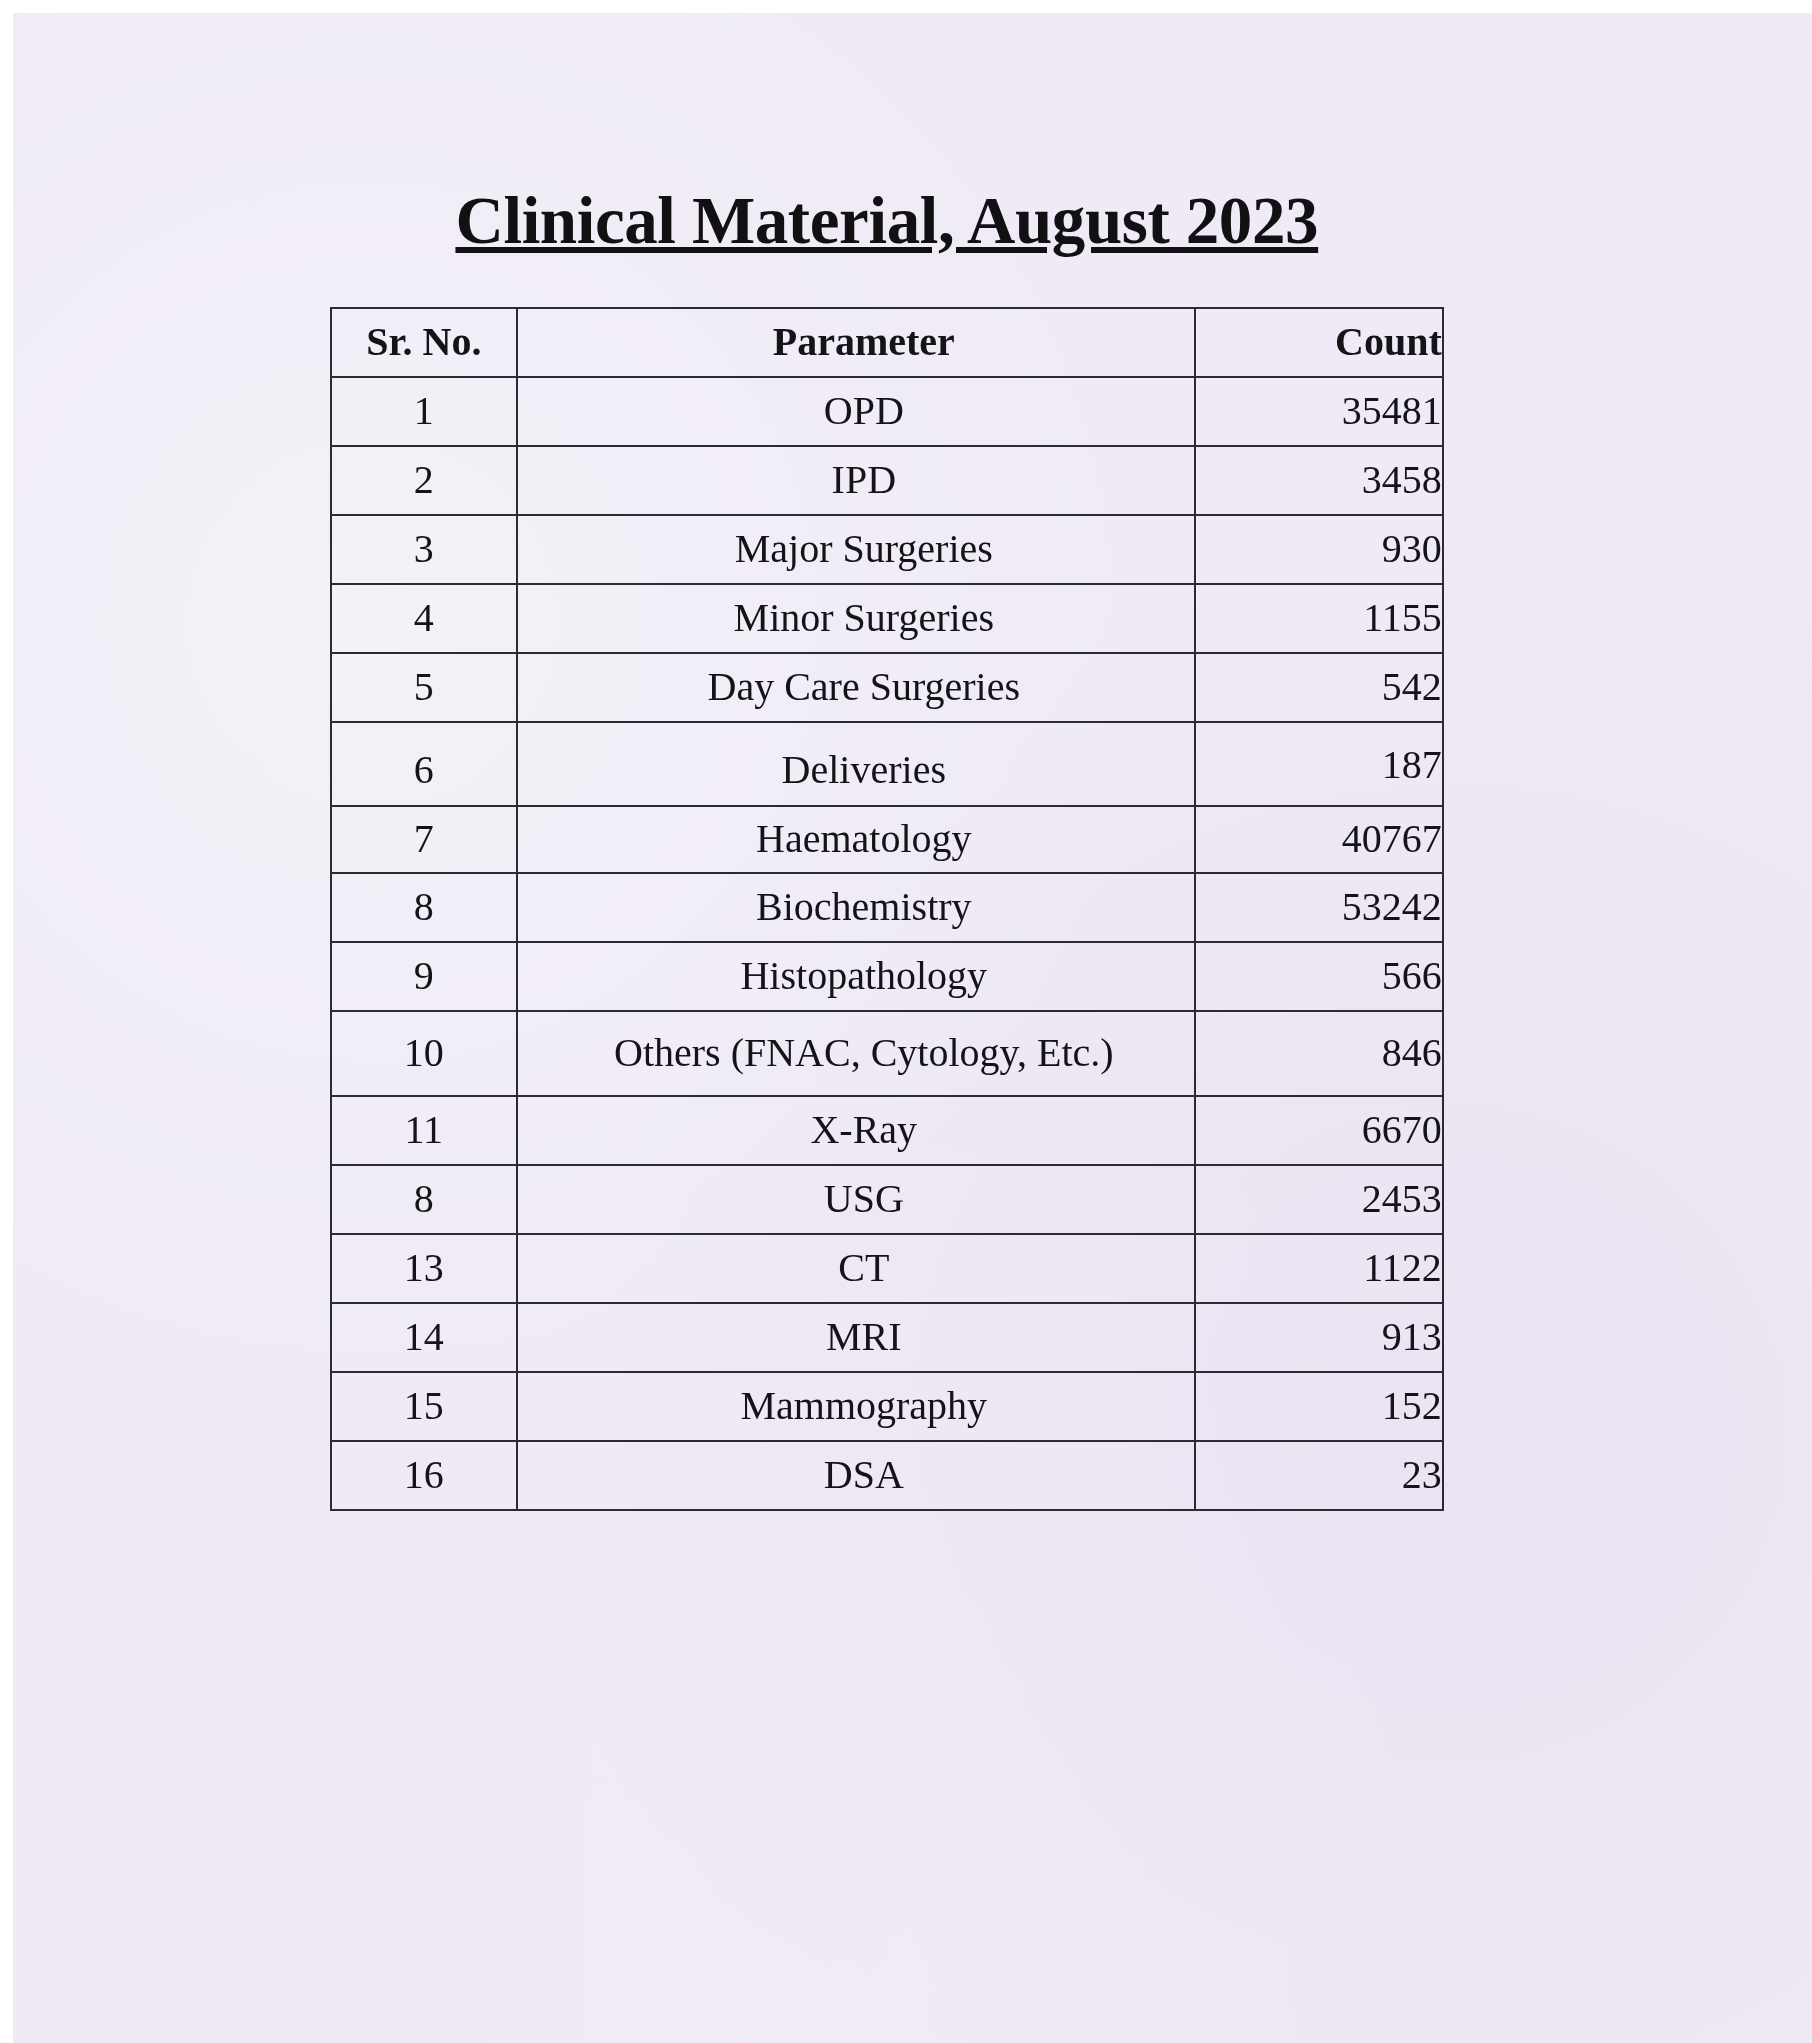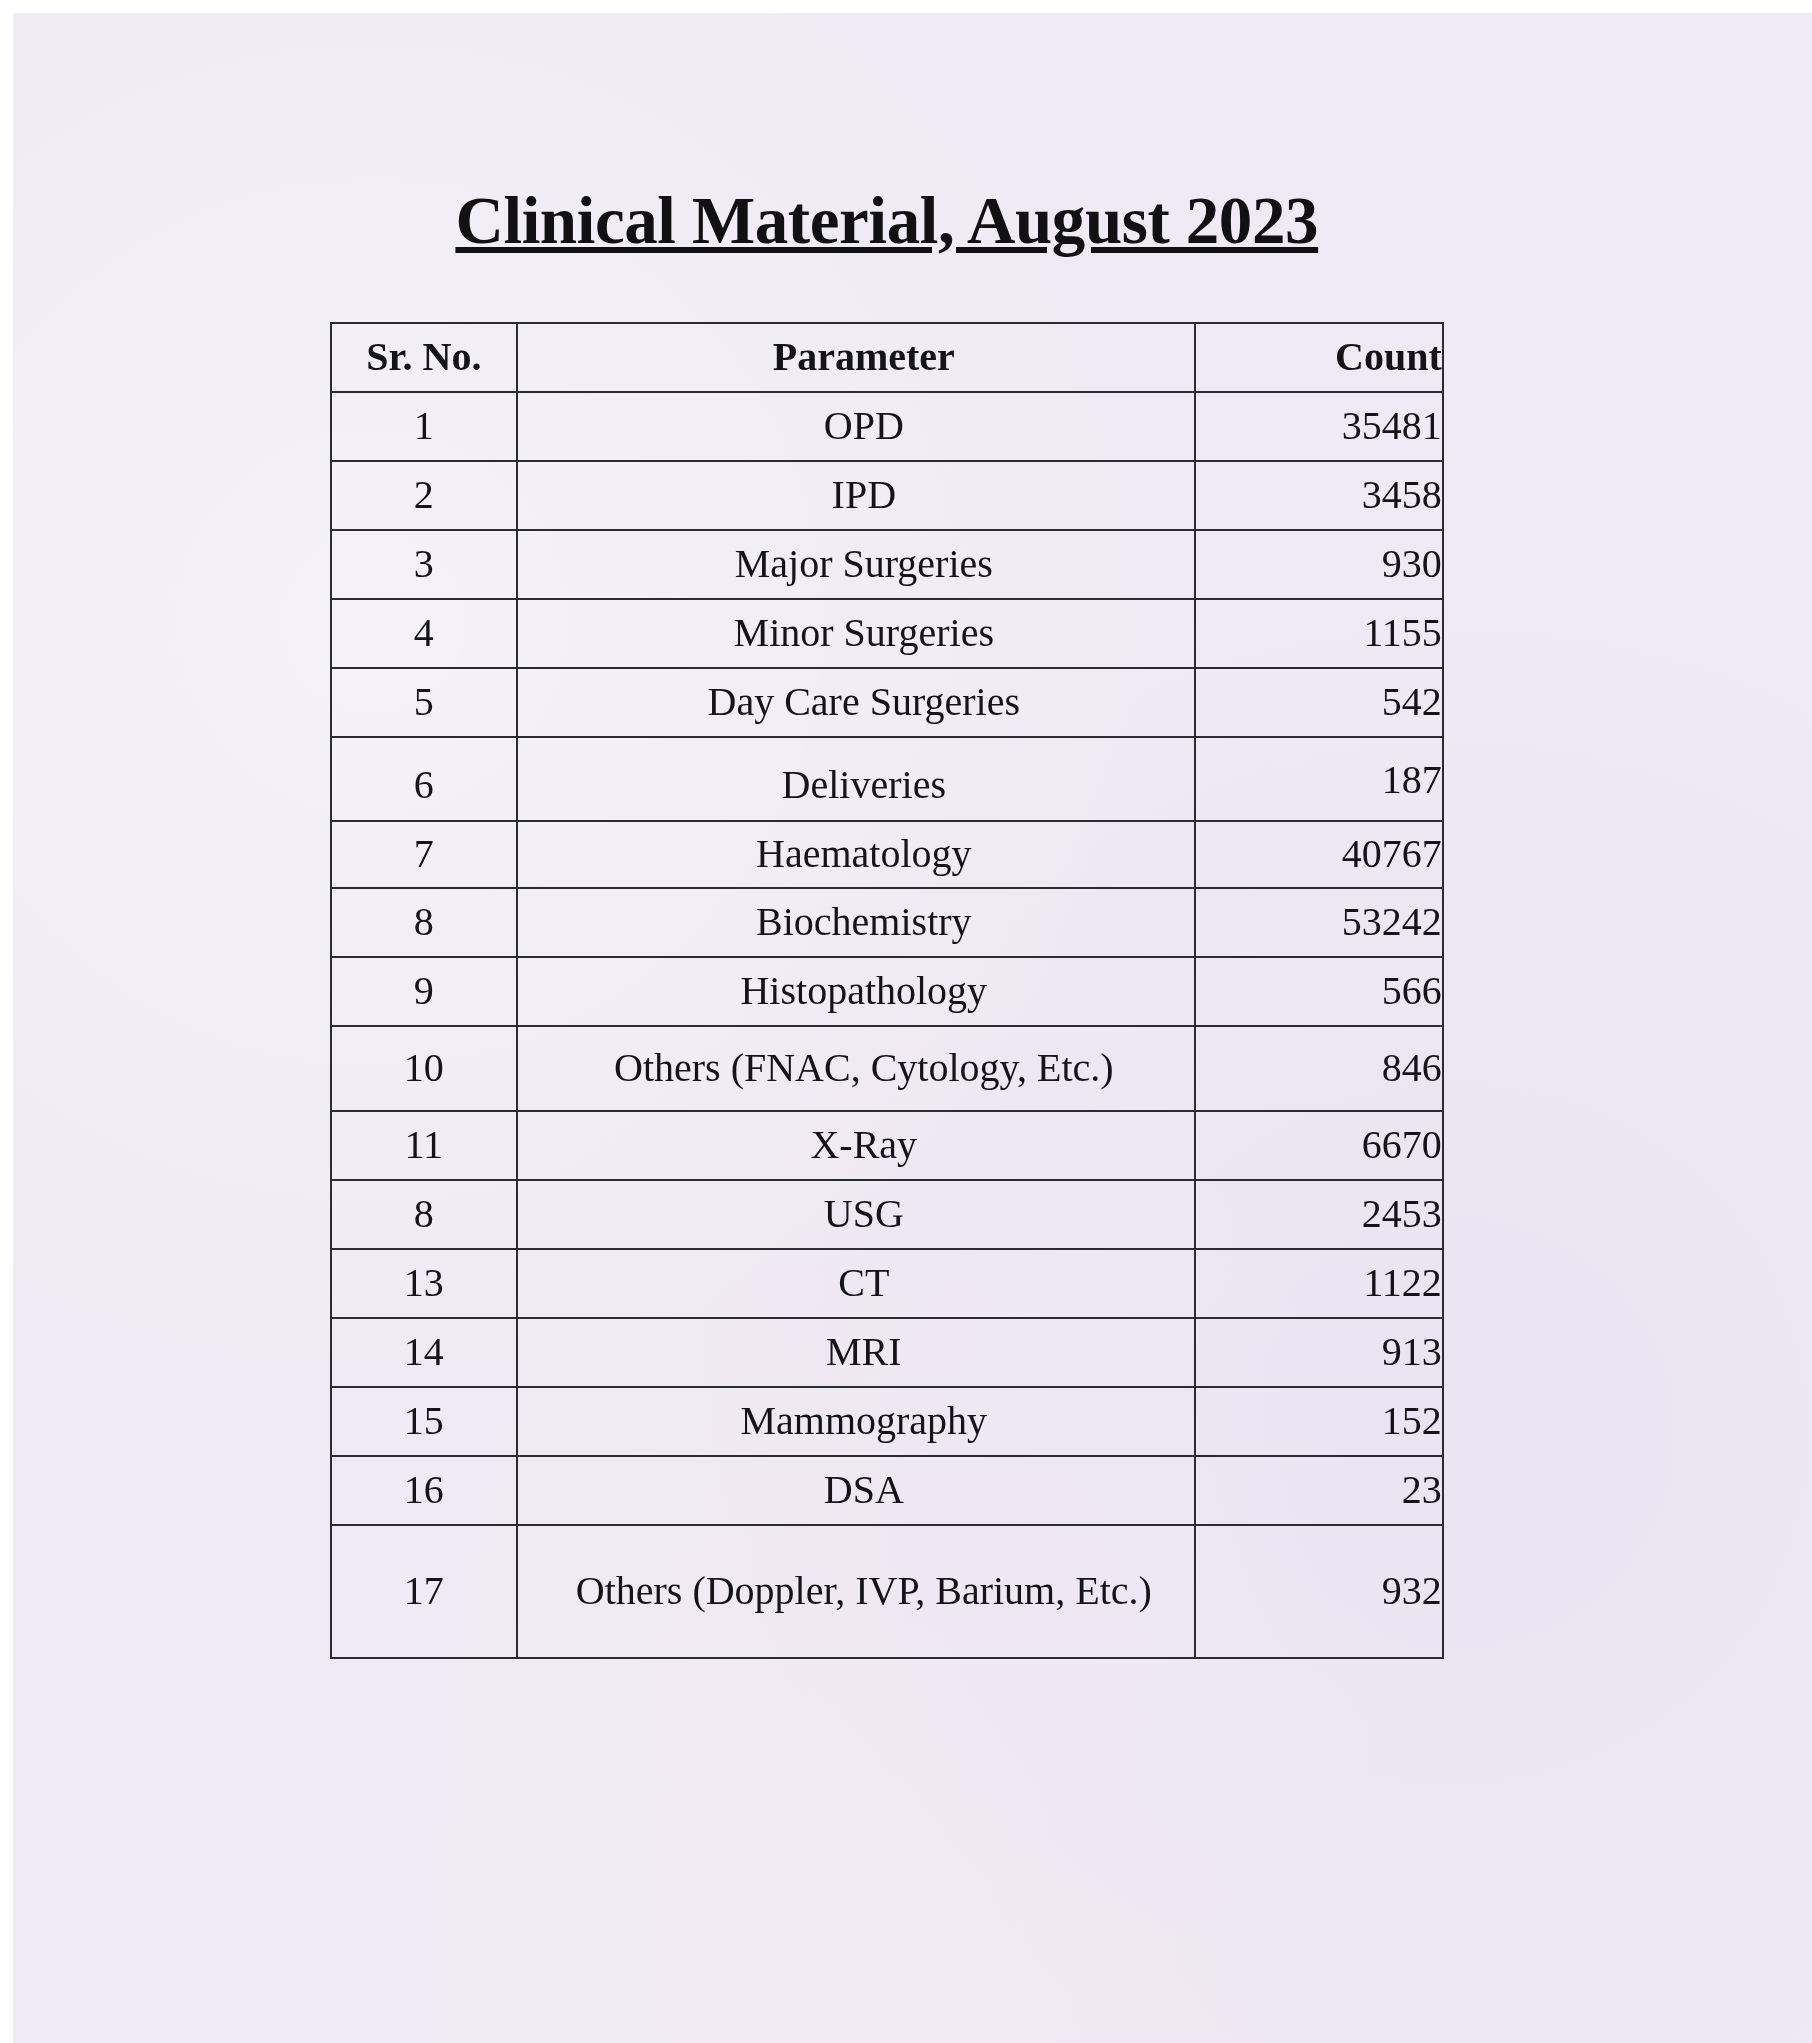--- a/index.html
+++ b/index.html
@@ -40,21 +40,20 @@
     color: #111114;
     text-decoration: underline;
   }
   table.clinical {
     position: absolute;
     left: 317px;
     top: 294px;
     width: 1113px;
     border-collapse: collapse;
     table-layout: fixed;
-    margin-top: 15px;
   }
   table.clinical th,
   table.clinical td {
     border: 2px solid #2b2b33;
     padding: 0;
     vertical-align: middle;
     font-size: 40px;
     line-height: 1;
   }
   table.clinical th {
@@ -166,21 +165,16 @@
       <tr class="r">
         <td class="sr">15</td>
         <td class="param">Mammography</td>
         <td class="count">152</td>
       </tr>
       <tr class="r">
         <td class="sr">16</td>
         <td class="param">DSA</td>
         <td class="count">23</td>
       </tr>
-      <tr class="r xtall">
-        <td class="sr">17</td>
-        <td class="param">Others (Doppler, IVP, Barium, Etc.)</td>
-        <td class="count">932</td>
-      </tr>
     </tbody>
   </table>
 </div>
 
 
 </body></html>

